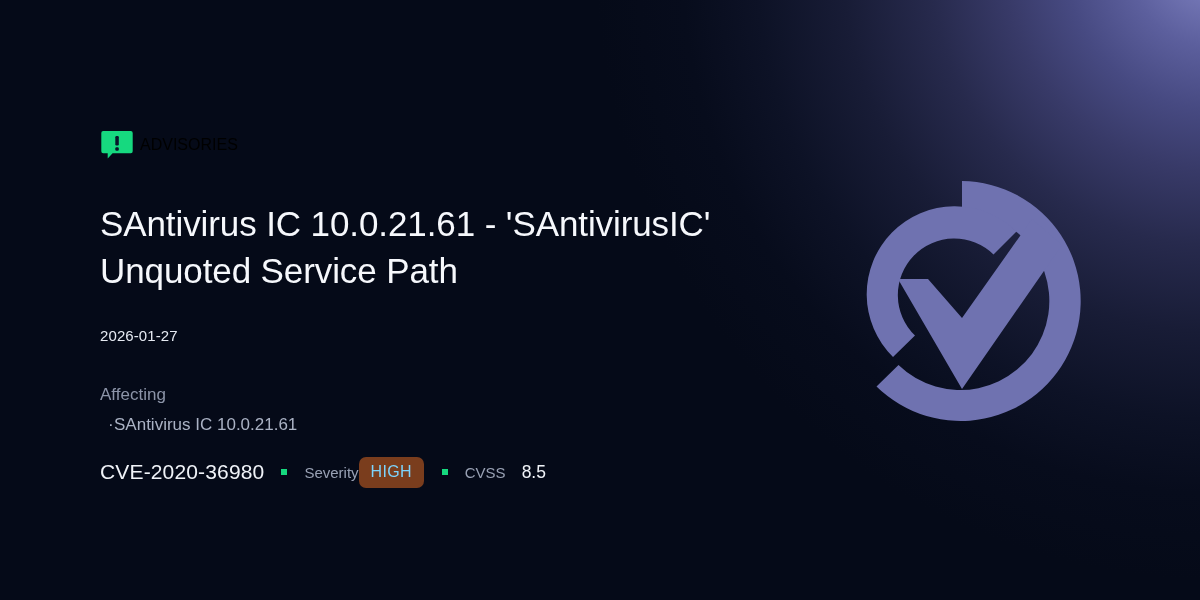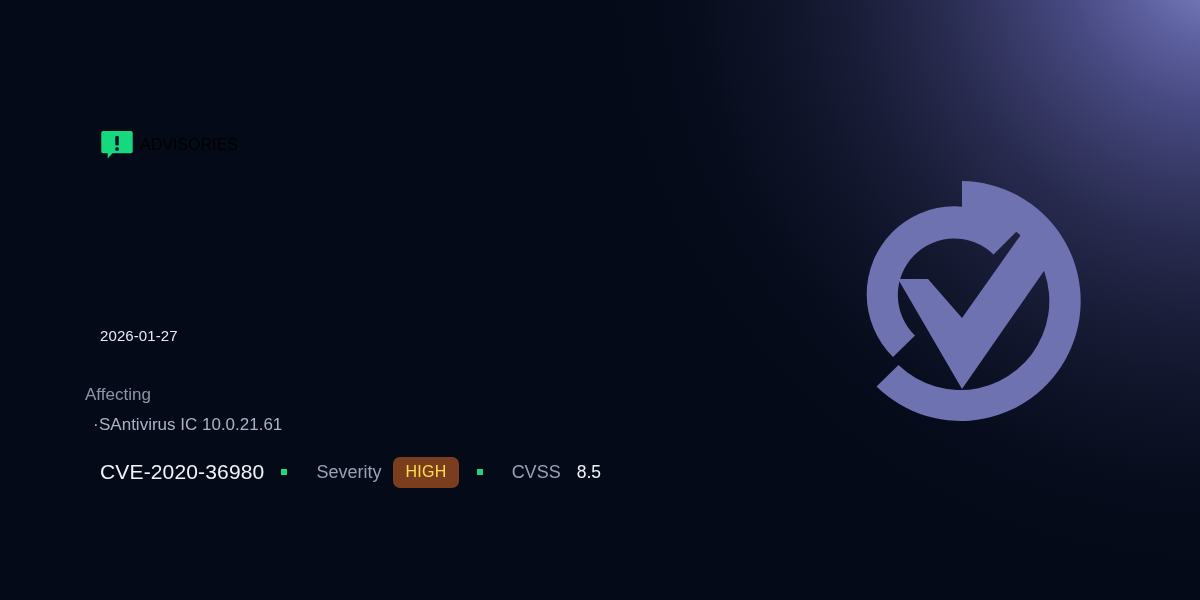--- a/index.html
+++ b/index.html
@@ -73,21 +73,21 @@
     left: 100px;
     top: 327px;
     font-size: 15px;
     color: #e6eaf2;
     letter-spacing: 0.1px;
   }
 
   
   #affecting {
     position: absolute;
-    left: 85px;
+    left: 100px;
     top: 382px;
   }
 
   #affecting-label {
     font-size: 17px;
     color: #8c94a8;
     line-height: 1.5;
   }
 
   #affecting-list {
@@ -135,38 +135,37 @@
   .meta-sep {
     width: 6px;
     height: 6px;
     background: #16d97f;
     margin: 0 17px;
     flex: none;
     display: block;
   }
 
   .meta-muted {
-    font-size: 18px;
+    font-size: 15px;
     color: #99a1b4;
     white-space: nowrap;
-    margin-left: 12px;
   }
 
   #severity-badge {
     display: inline-flex;
     align-items: center;
     justify-content: center;
     background: #7a3d1d;
-    color: #fde047;
+    color: #7dd3fc;
     font-size: 16px;
     font-weight: 400;
     letter-spacing: 0.3px;
     border-radius: 7px;
     padding: 7px 12px 8px;
-    margin-left: 12px;
+    margin-left: 0;
     line-height: 1;
   }
 
   #cvss-value {
     font-size: 17.5px;
     color: #f0f3f8;
     margin-left: 16px;
     white-space: nowrap;
   }
 
@@ -186,20 +185,21 @@
 
   <div id="eyebrow">
     <svg id="advisory-icon" viewBox="0 0 34 34">
       <path d="M3.2 3.1 h27.6 a1.9 1.9 0 0 1 1.9 1.9 v18.3 a1.9 1.9 0 0 1 -1.9 1.9 H12.6 l-4.9 5.4 v-5.4 H3.2 a1.9 1.9 0 0 1 -1.9 -1.9 V5 a1.9 1.9 0 0 1 1.9 -1.9 z" fill="#16d97f"></path>
       <rect x="15.3" y="8.1" width="3.5" height="9.4" rx="1.2" fill="#08142a"></rect>
       <rect x="15.3" y="19.3" width="3.5" height="3.5" rx="1.2" fill="#08142a"></rect>
     </svg>
     <div>ADVISORIES</div>
   </div>
 
+  <h1 id="title">SAntivirus IC 10.0.21.61 - 'SAntivirusIC' Unquoted Service Path</h1>
 
   <div id="date">2026-01-27</div>
 
   <div id="affecting">
     <div id="affecting-label">Affecting</div>
     <ul id="affecting-list">
       <li><span class="bullet-text">SAntivirus IC 10.0.21.61</span></li>
     </ul>
   </div>
 

